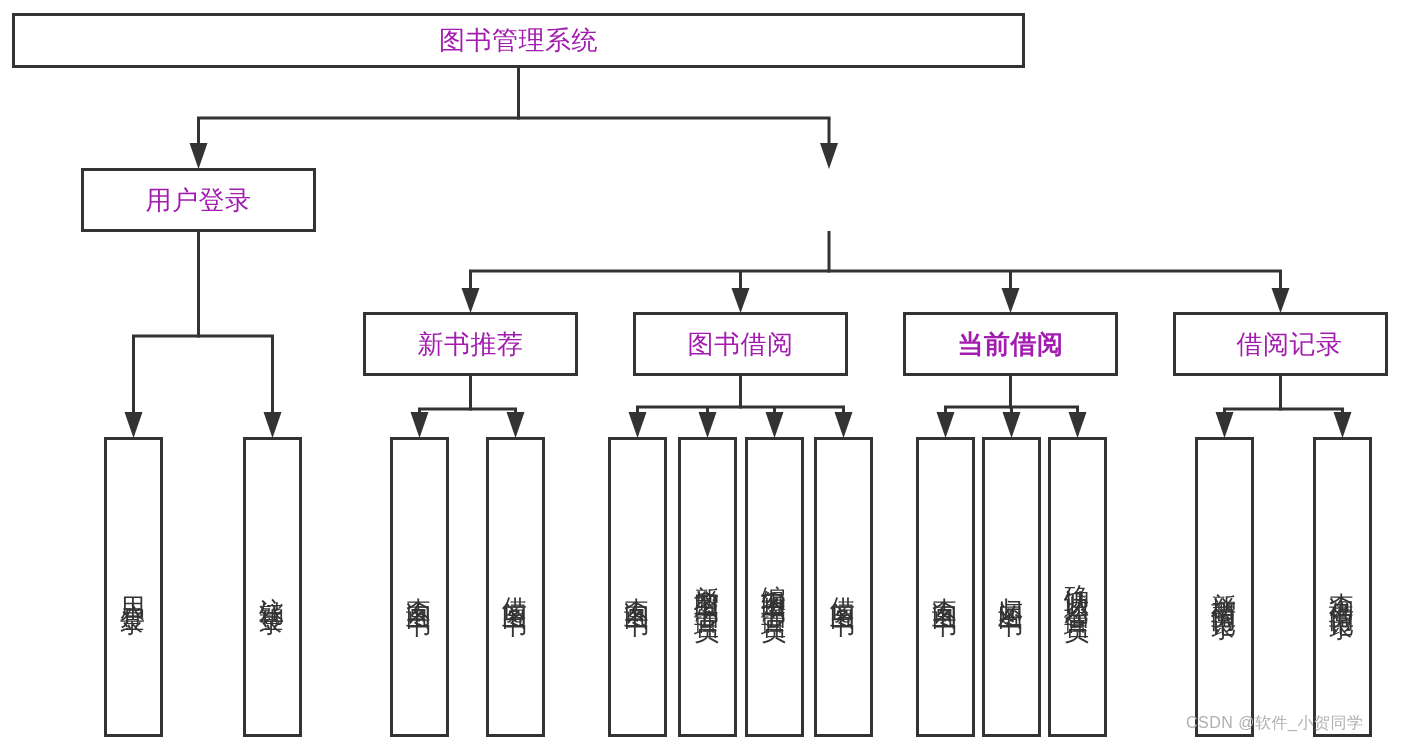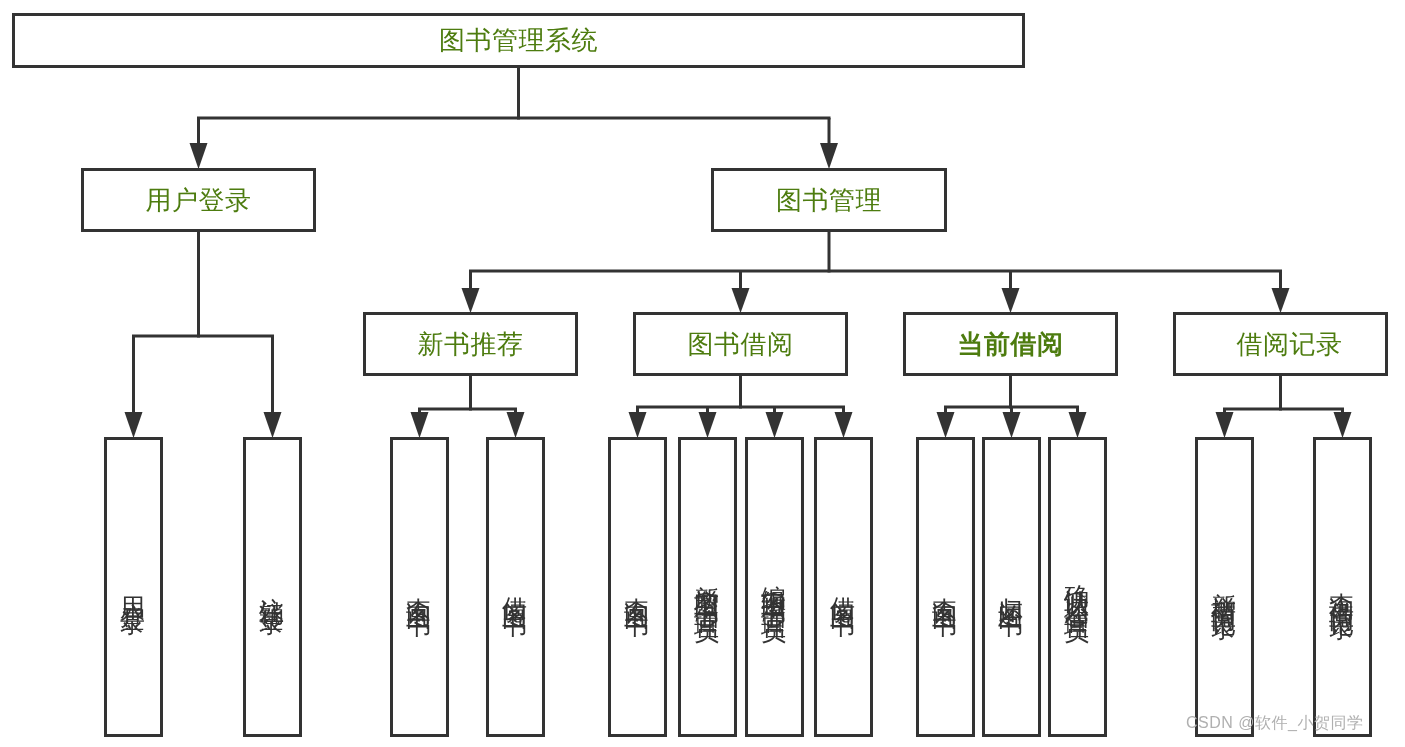--- a/index.html
+++ b/index.html
@@ -19,21 +19,21 @@
   }
   .hbox {
     position: absolute;
     box-sizing: border-box;
     border: 3px solid #333333;
     background: #ffffff;
     display: flex;
     align-items: center;
     justify-content: center;
     font-size: 26px;
-    color: #4d7c0f;
+    color: #a21caf;
     letter-spacing: 0.5px;
     z-index: 2;
   }
   .vbox {
     position: absolute;
     box-sizing: border-box;
     border: 3px solid #333333;
     background: #ffffff;
     top: 437px;
     width: 59px;
@@ -132,21 +132,20 @@
       <polygon points="1002.5,412 1020.5,412 1011.5,438"></polygon>
       <polygon points="1068.5,412 1086.5,412 1077.5,438"></polygon>
       <polygon points="1215.5,412 1233.5,412 1224.5,438"></polygon>
       <polygon points="1333.5,412 1351.5,412 1342.5,438"></polygon>
     </g>
   </svg>
 
   <div class="hbox" style="left:12px; top:13px; width:1013px; height:55px;">图书管理系统</div>
 
   <div class="hbox" style="left:81px; top:168px; width:235px; height:64px;">用户登录</div>
-  <div class="hbox" style="left:711px; top:168px; width:236px; height:64px;">图书管理</div>
 
   <div class="hbox" style="left:363px; top:312px; width:215px; height:64px;">新书推荐</div>
   <div class="hbox" style="left:633px; top:312px; width:215px; height:64px;">图书借阅</div>
   <div class="hbox" style="left:903px; top:312px; width:215px; height:64px;font-weight:bold;">当前借阅</div>
   <div class="hbox" style="left:1173px; top:312px; width:215px; height:64px;padding-left:18px;">借阅记录</div>
 
   <div class="vbox" style="left:104px;">
     <span class="vtext">用户登录</span>
   </div>
   <div class="vbox" style="left:243px;">

